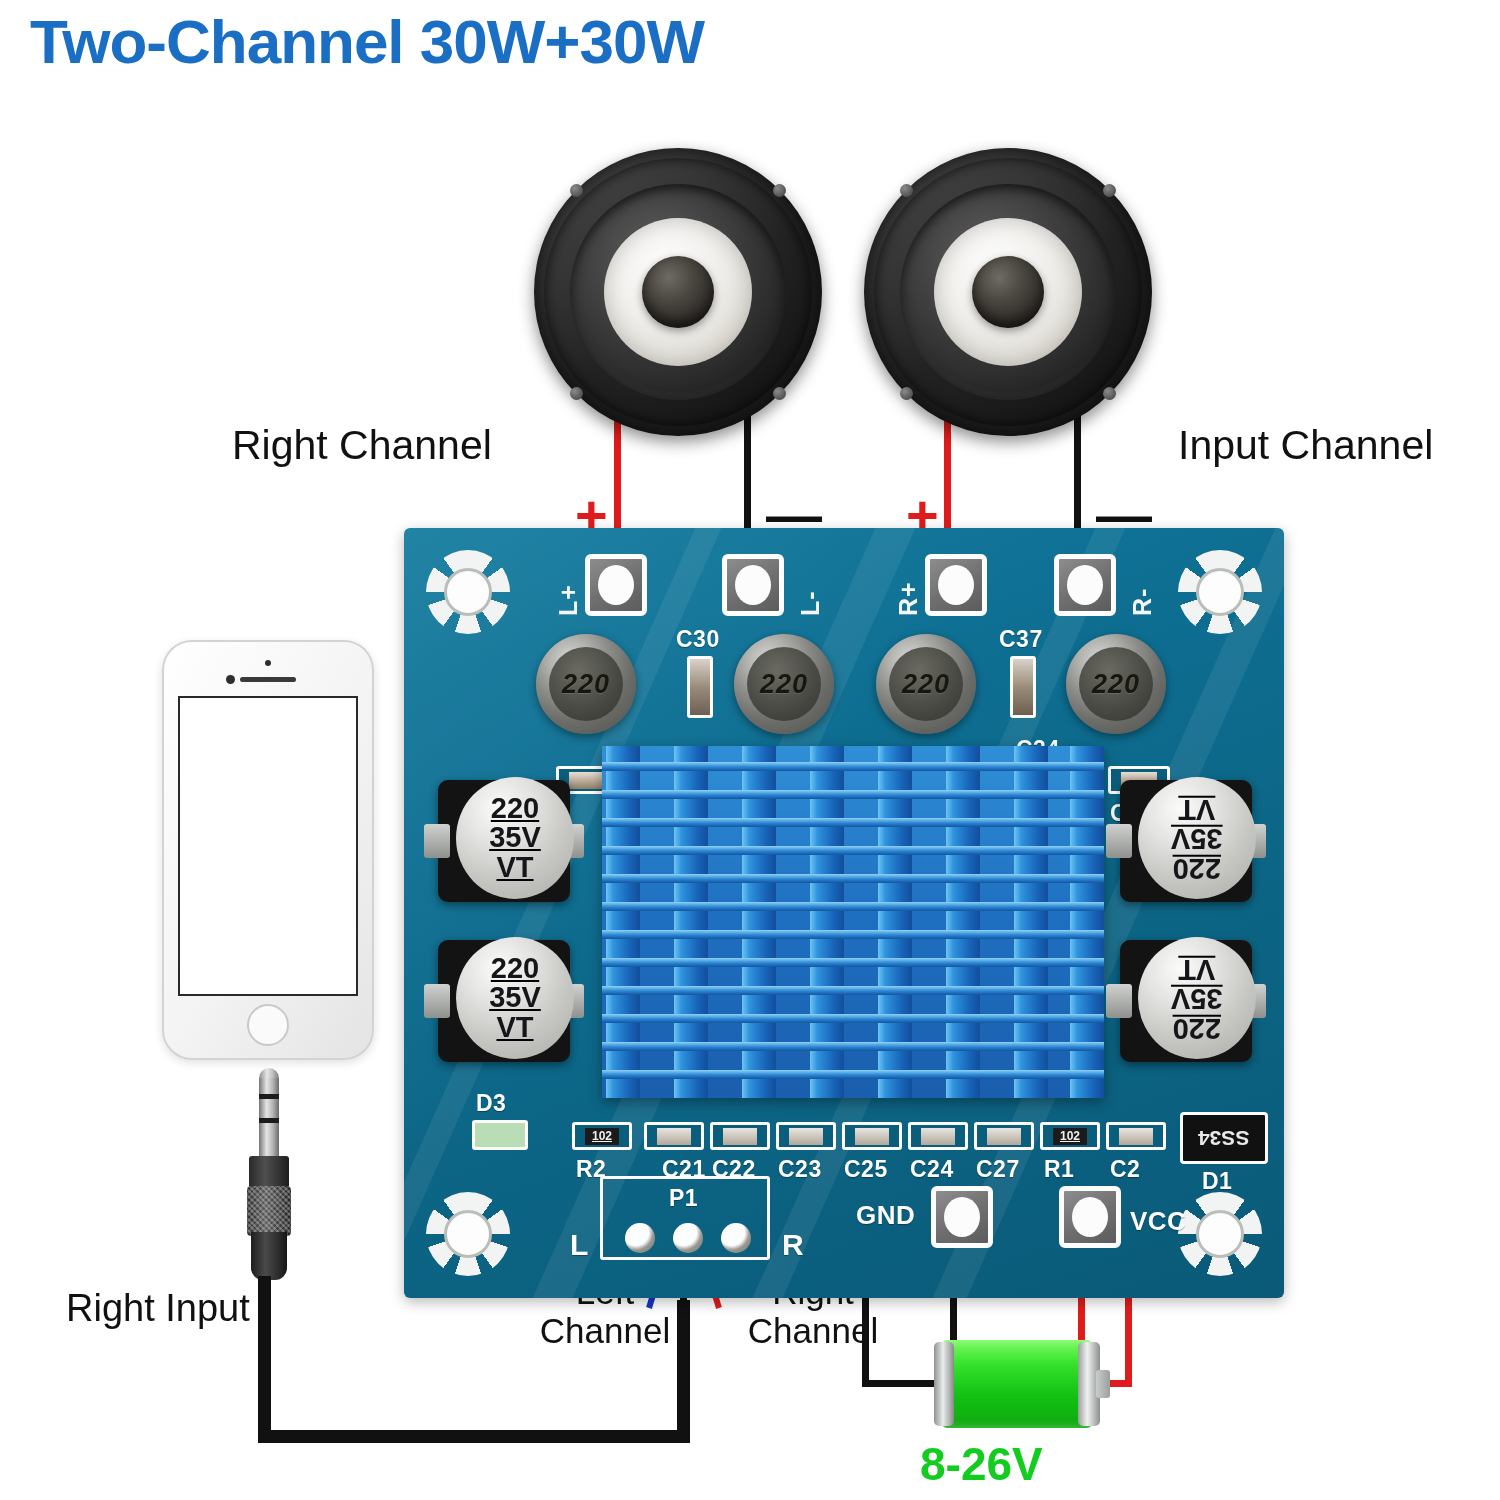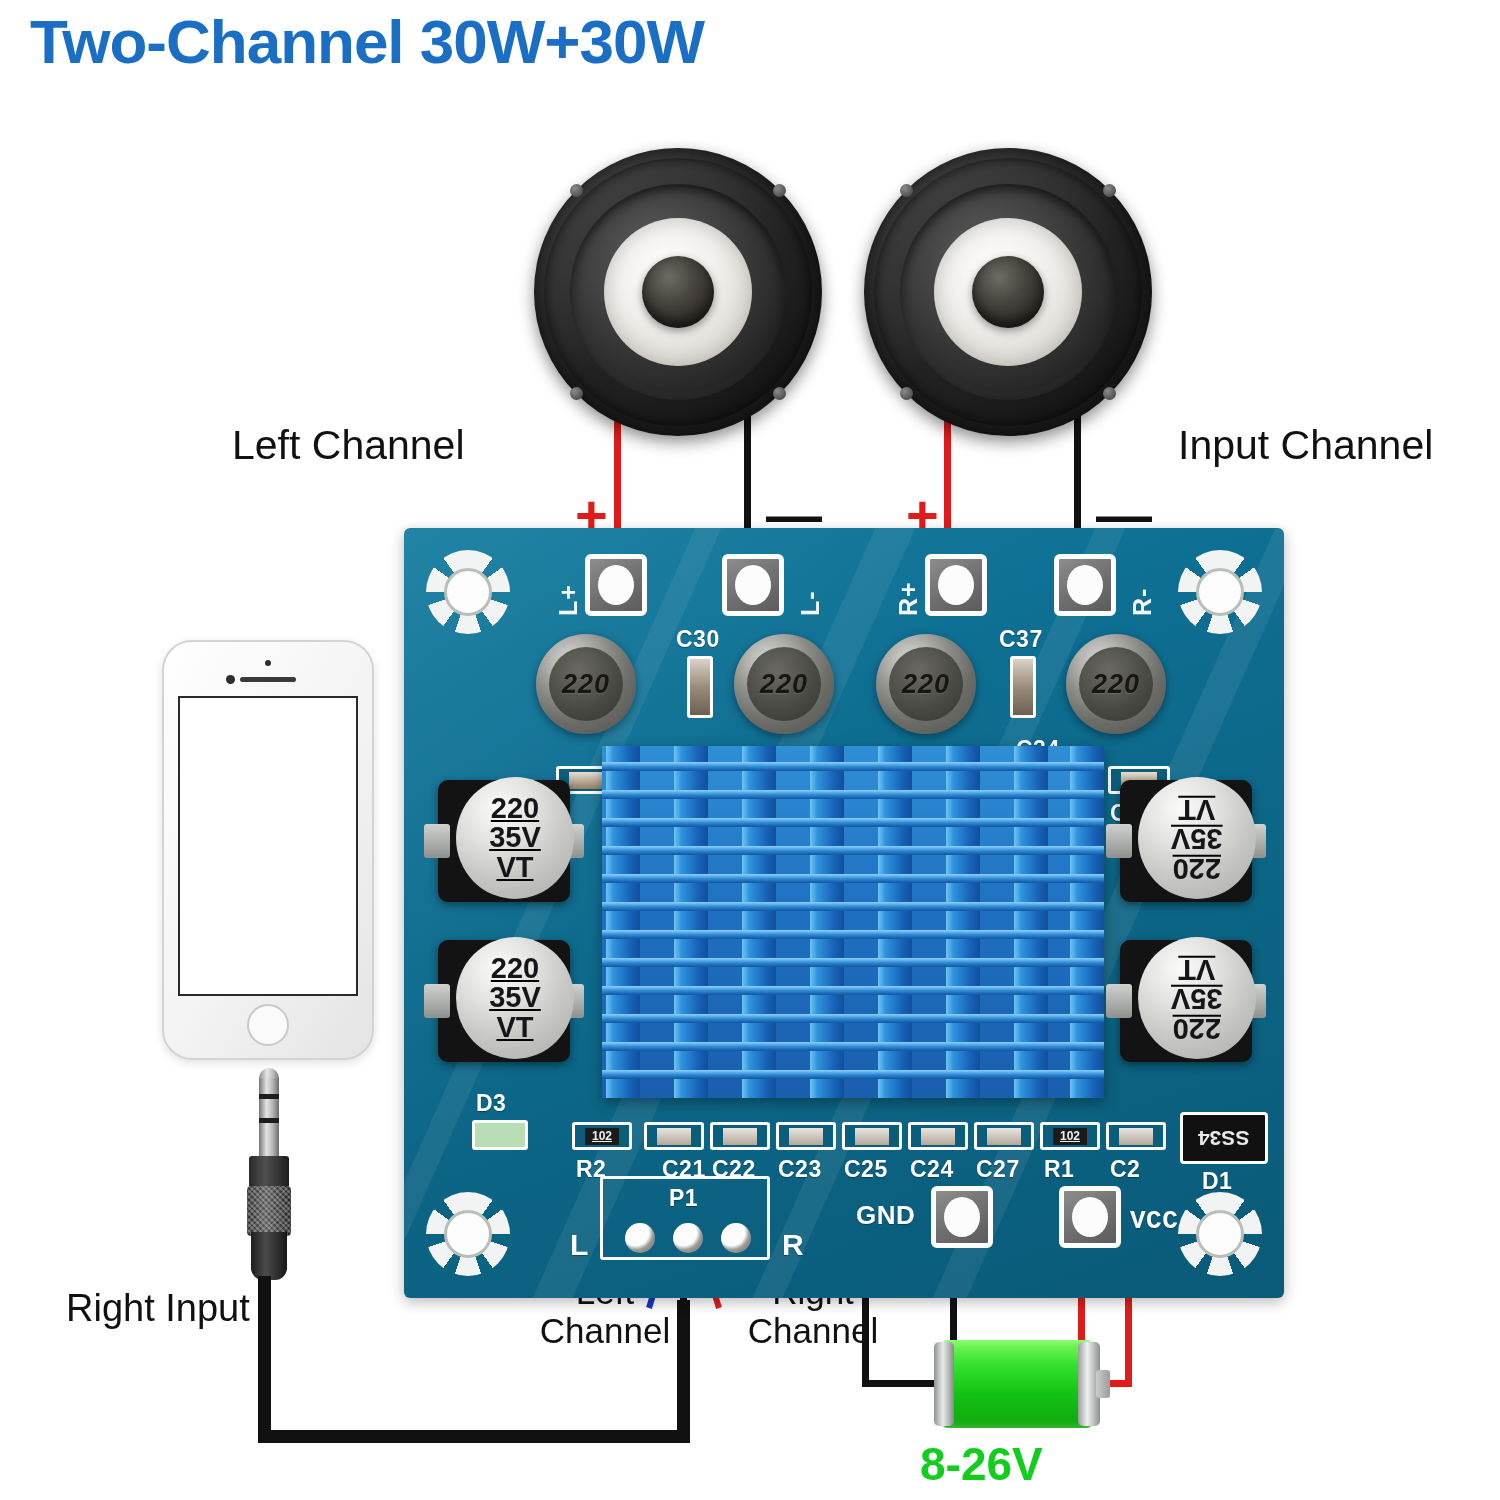--- a/index.html
+++ b/index.html
@@ -223,21 +223,21 @@
   <div class="frame"></div>
   <div class="screw" style="left:36px;top:36px;"></div>
   <div class="screw" style="right:36px;top:36px;"></div>
   <div class="screw" style="left:36px;bottom:36px;"></div>
   <div class="screw" style="right:36px;bottom:36px;"></div>
   <div class="surround"></div>
   <div class="cone"></div>
   <div class="cap"></div>
 </div>
 
-<div class="abs anno" id="leftChLbl">Left Channel</div>
+<div class="abs anno" id="leftChLbl">Right Channel</div>
 <div class="abs anno" id="rightChLbl">Input Channel</div>
 
 <div class="abs sym plus" style="left:575px;top:487px;">+</div>
 <div class="abs sym minus" style="left:766px;top:487px;">—</div>
 <div class="abs sym plus" style="left:906px;top:487px;">+</div>
 <div class="abs sym minus" style="left:1096px;top:487px;">—</div>
 
 <div class="abs" id="phone">
   <div class="dot"></div>
   <div class="cam"></div>
@@ -505,15 +505,15 @@
   <div class="silk" style="left:166px;top:700px;font-size:30px;">L</div>
   <div class="silk" style="left:378px;top:700px;font-size:30px;">R</div>
 
   <div class="term" style="left:527px;top:658px;">
       <b></b>
     </div>
   <div class="term" style="left:655px;top:658px;">
       <b></b>
     </div>
   <div class="silk" style="left:452px;top:672px;font-size:26px;">GND</div>
-  <div class="silk" style="left:726px;top:678px;font-size:26px;font-family:Liberation Mono, monospace;">VCC</div>
+  <div class="silk" style="left:726px;top:678px;font-size:26px;">VCC</div>
 
 </div>
 
 </body></html>

